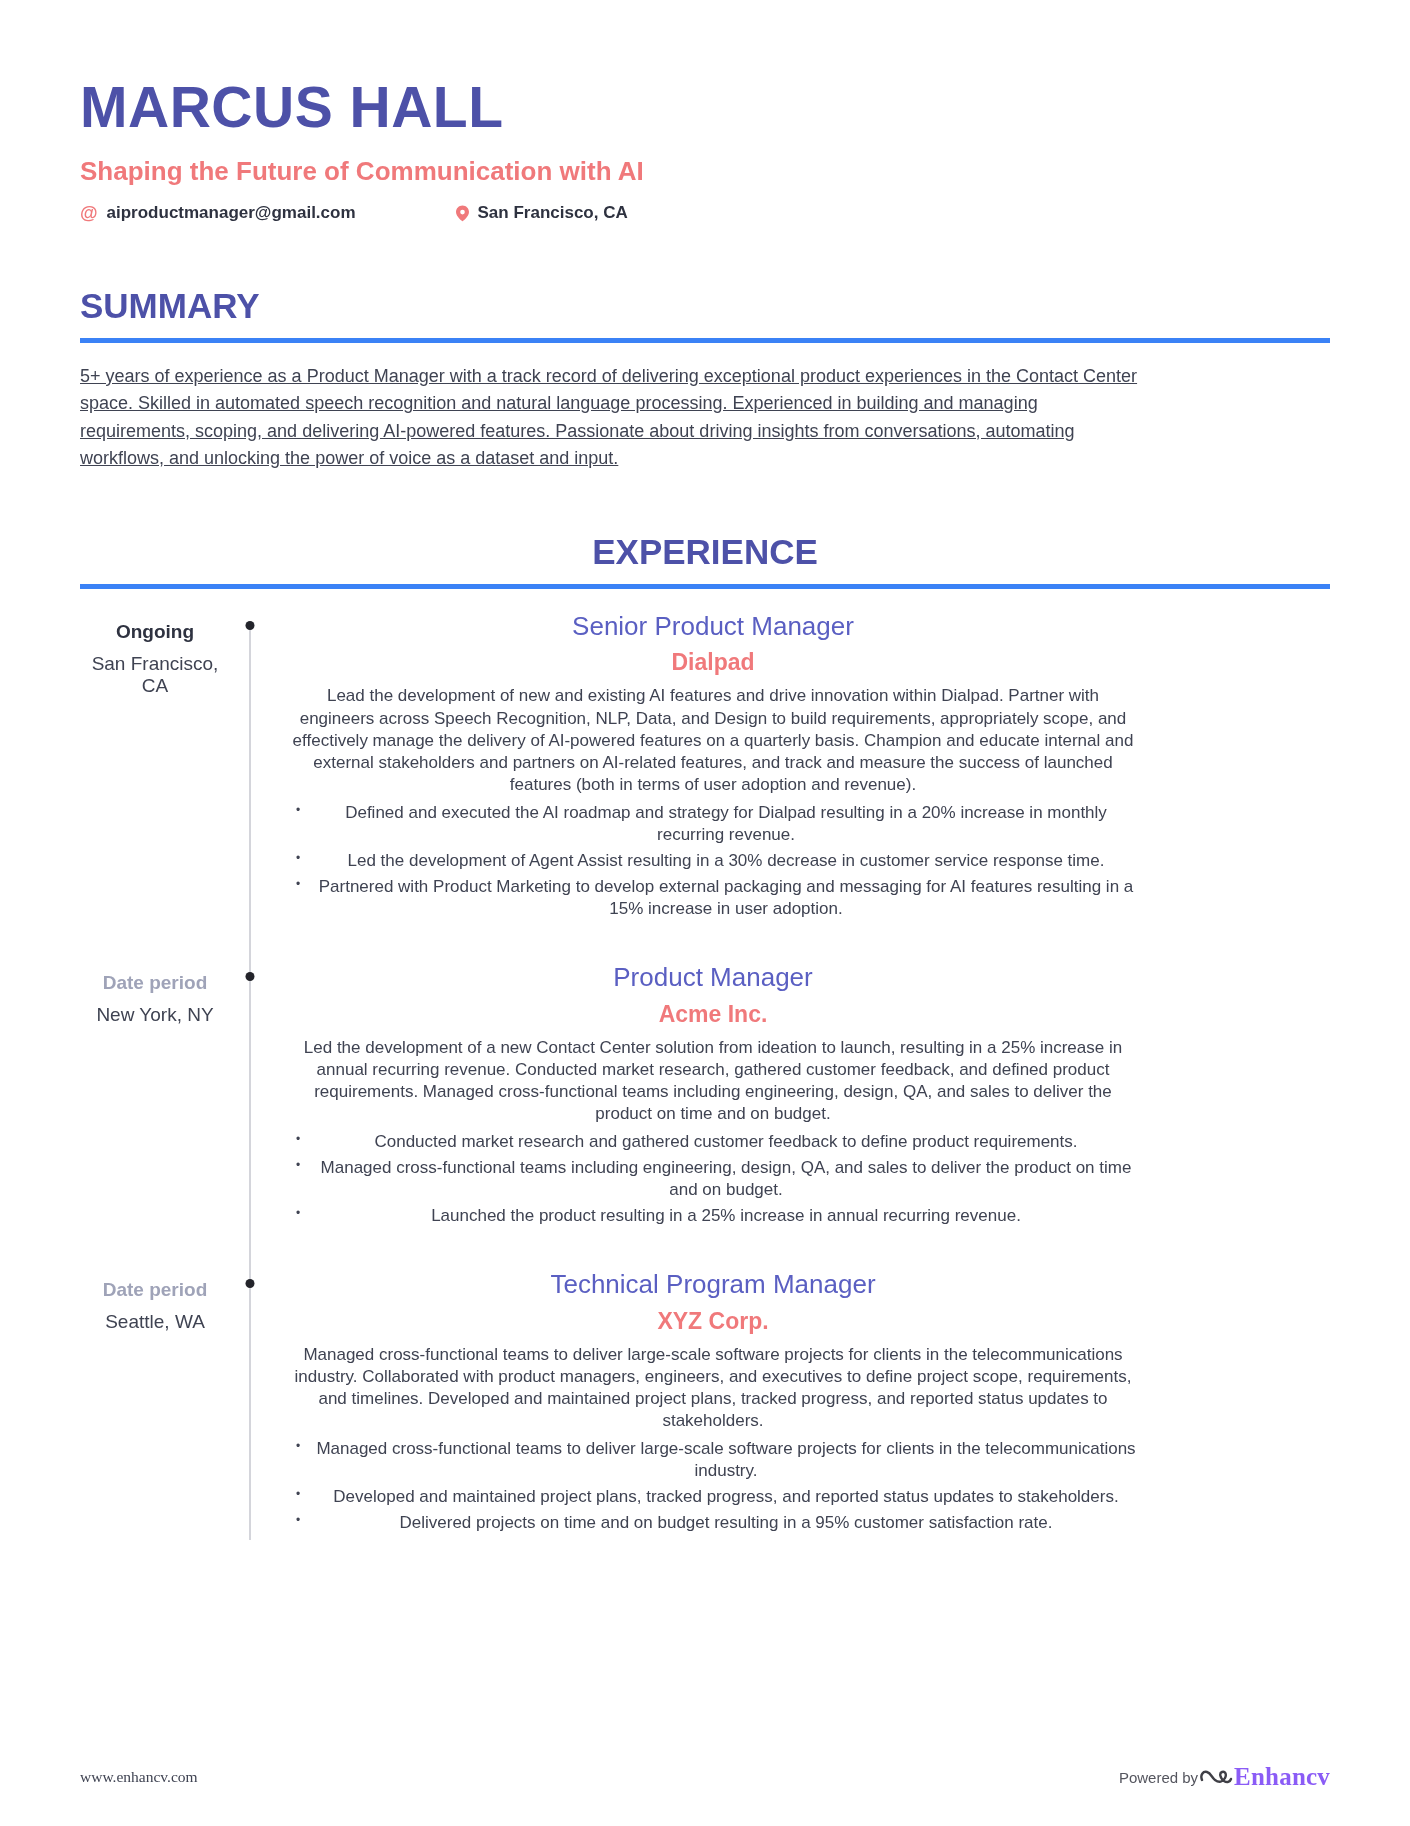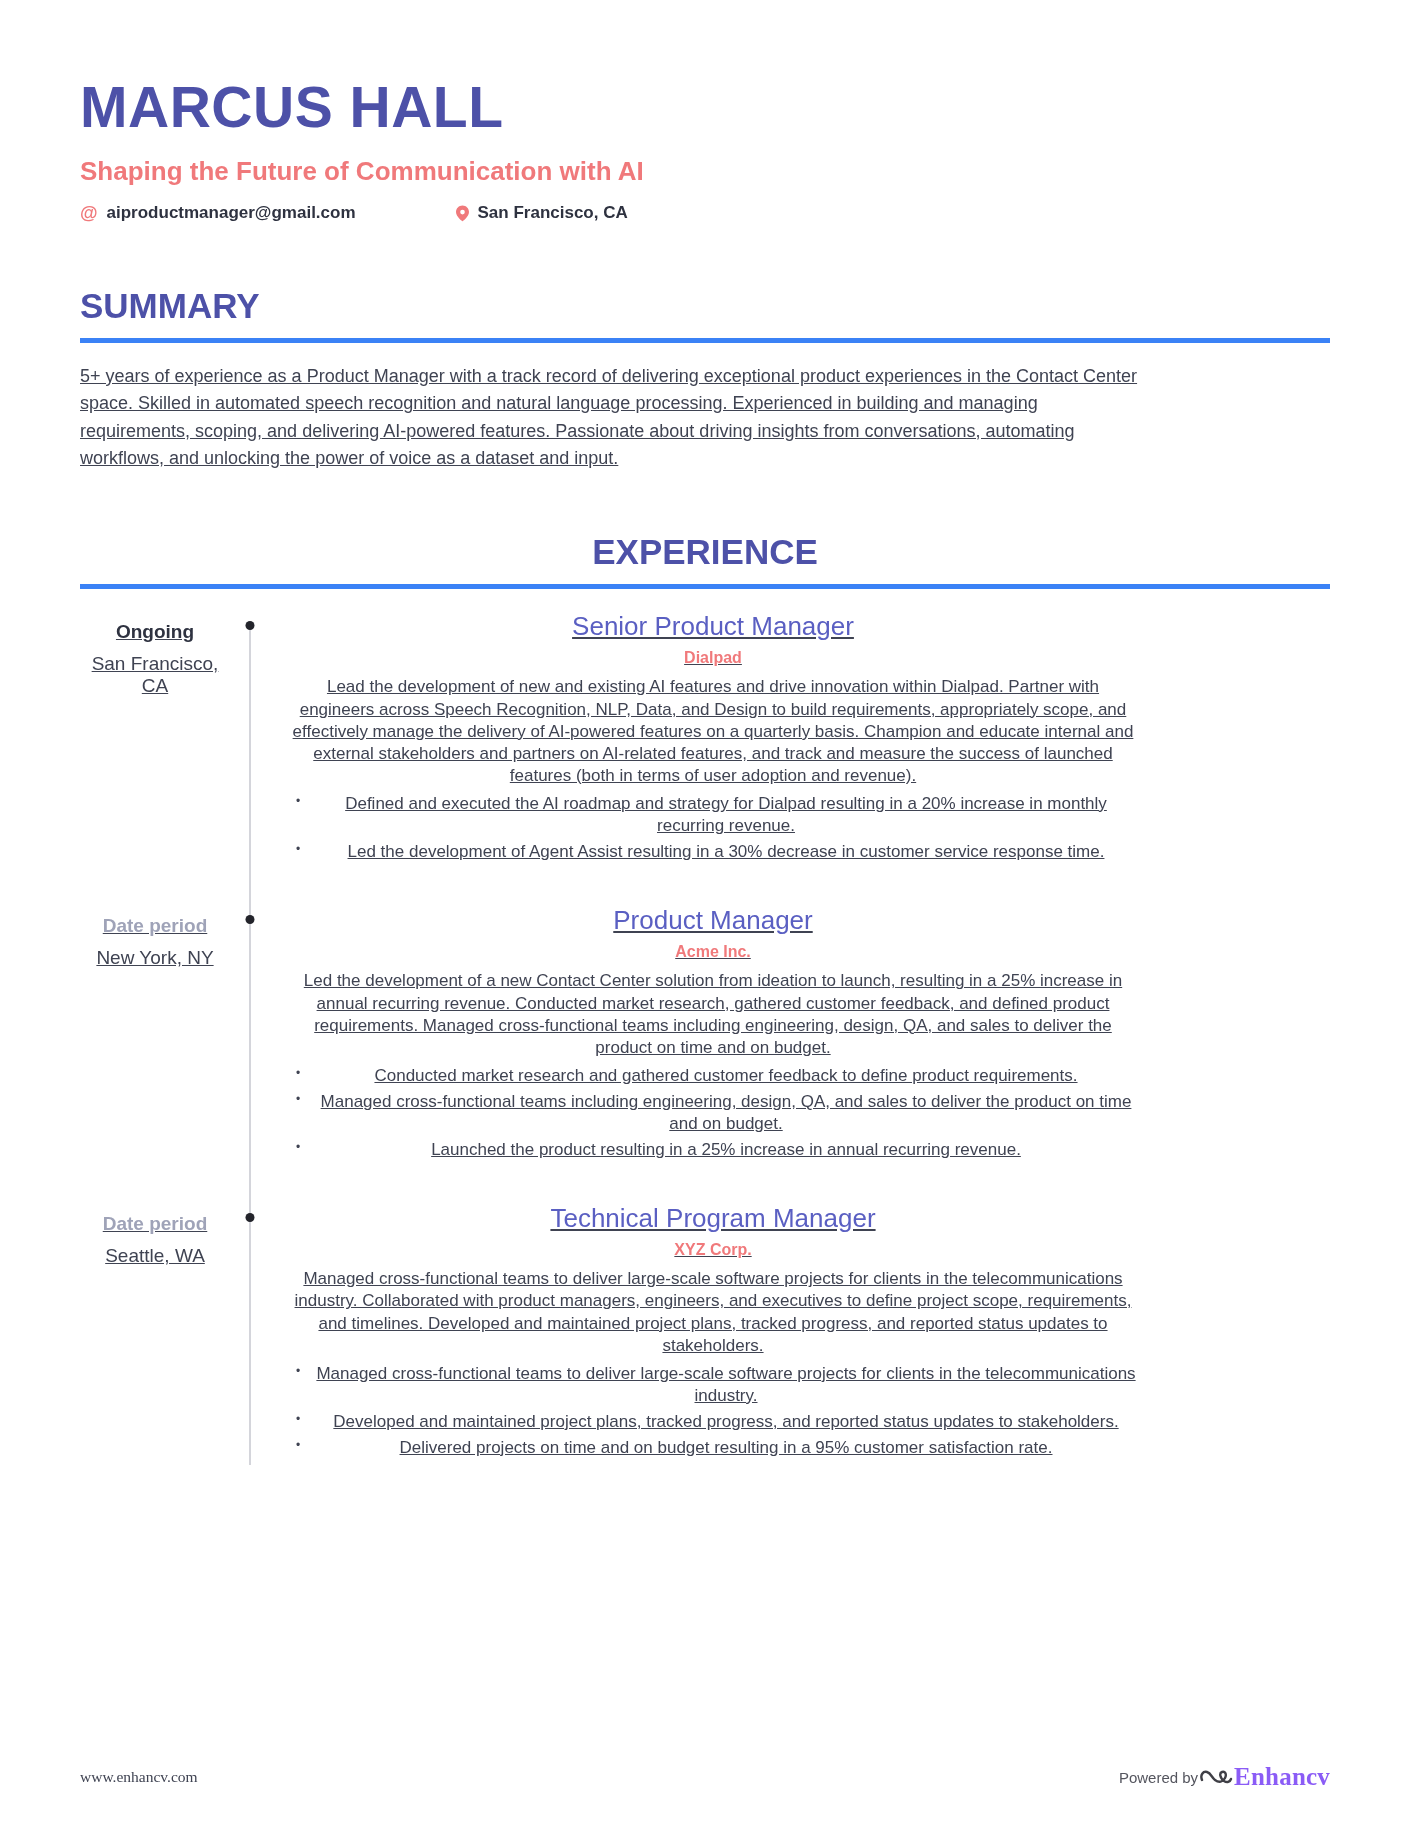--- a/index.html
+++ b/index.html
@@ -48,21 +48,20 @@
     max-width:1060px;
     text-decoration:underline;
   }
 
   .experience-section { margin-top:60px;text-align:center; }
   .jobs { margin-top:22px; }
 
   .job {
     display:grid;
     grid-template-columns:150px 40px 1fr;
-    text-decoration:underline;
   }
   .job-meta { padding-top:10px; }
   .job-period { font-size:19px; font-weight:700; color:#2e3240; }
   .job-period.placeholder { color:#9fa3b8; }
   .job-location { margin-top:10px; font-size:19px; color:#3f4352; }
 
   .timeline { position:relative; }
   .timeline::before {
     content:""; position:absolute;
     left:50%; top:0; bottom:0; width:1px;
@@ -71,21 +70,21 @@
   .job:first-child .timeline::before { top:14px; }
   .timeline .dot {
     position:absolute; left:50%; top:10px;
     width:9px; height:9px; border-radius:50%;
     background:#23242b; transform:translateX(-50%);
   }
 
   .job-body { padding:0 0 42px 18px; max-width:868px; }
   .job:last-child .job-body { padding-bottom:6px; }
   .job-title { font-size:26px; font-weight:400; color:#5a5fc2; line-height:1.2; }
-  .job-company { margin-top:7px; font-size:16px; font-weight:700; color:#f0797b; }
+  .job-company { margin-top:7px; font-size:23px; font-weight:700; color:#f0797b; }
   .job-desc { margin-top:9px; font-size:17px; line-height:1.3; color:#3f4352; }
   .job-bullets { margin-top:6px; list-style:none; }
   .job-bullets li {
     position:relative; padding-left:26px; margin-top:4px;
     font-size:17px; line-height:1.3; color:#3f4352;
   }
   .job-bullets li::before {
     content:"•"; position:absolute; left:8px; top:1px;
     font-size:12px; color:#3f4352;
   }
@@ -141,20 +140,21 @@
         <div class="timeline">
             <span class="dot"></span>
           </div>
         <div class="job-body">
           <h3 class="job-title">Senior Product Manager</h3>
           <div class="job-company">Dialpad</div>
           <p class="job-desc">Lead the development of new and existing AI features and drive innovation within Dialpad. Partner with engineers across Speech Recognition, NLP, Data, and Design to build requirements, appropriately scope, and effectively manage the delivery of AI-powered features on a quarterly basis. Champion and educate internal and external stakeholders and partners on AI-related features, and track and measure the success of launched features (both in terms of user adoption and revenue).</p>
           <ul class="job-bullets">
             <li>Defined and executed the AI roadmap and strategy for Dialpad resulting in a 20% increase in monthly recurring revenue.</li>
             <li>Led the development of Agent Assist resulting in a 30% decrease in customer service response time.</li>
+            <li>Partnered with Product Marketing to develop external packaging and messaging for AI features resulting in a 15% increase in user adoption.</li>
           </ul>
         </div>
       </article>
 
       <article class="job">
         <div class="job-meta">
           <div class="job-period placeholder">Date period</div>
           <div class="job-location">New York, NY</div>
         </div>
         <div class="timeline">

